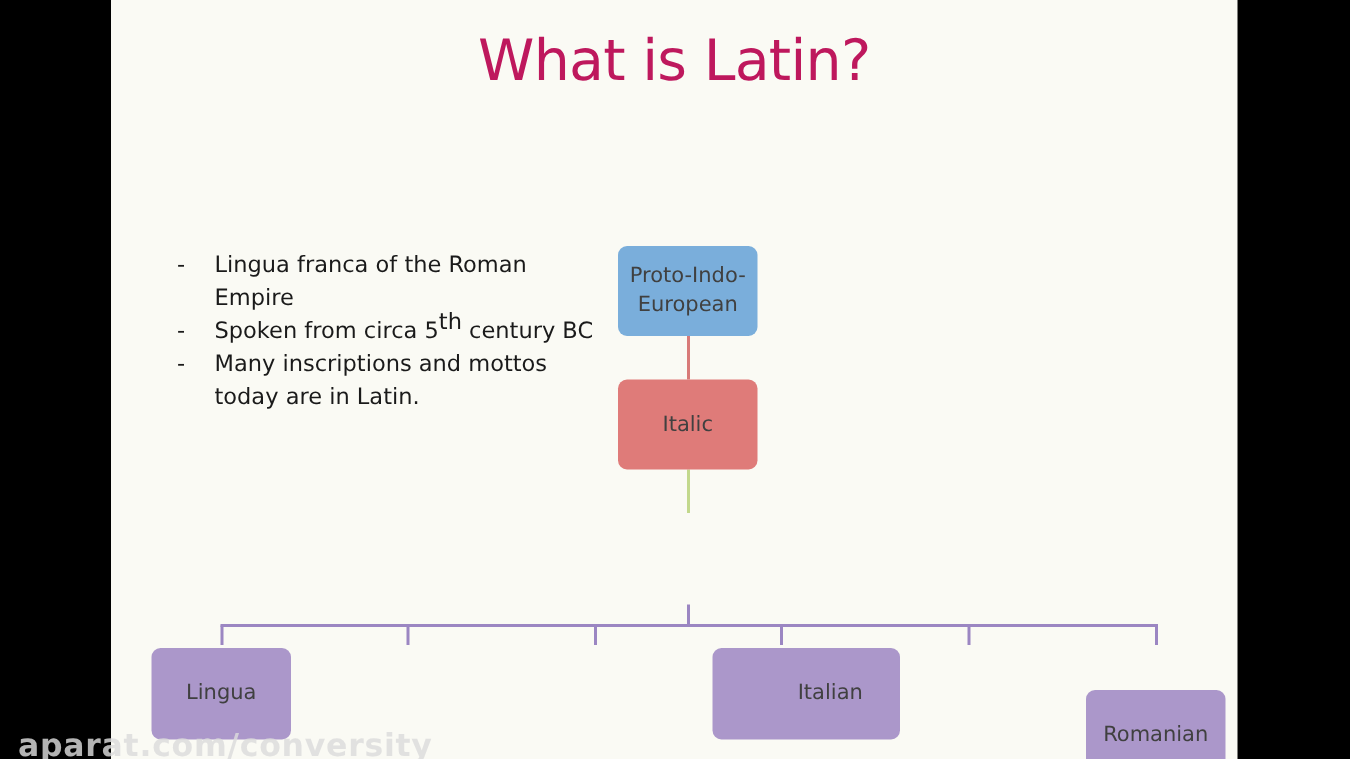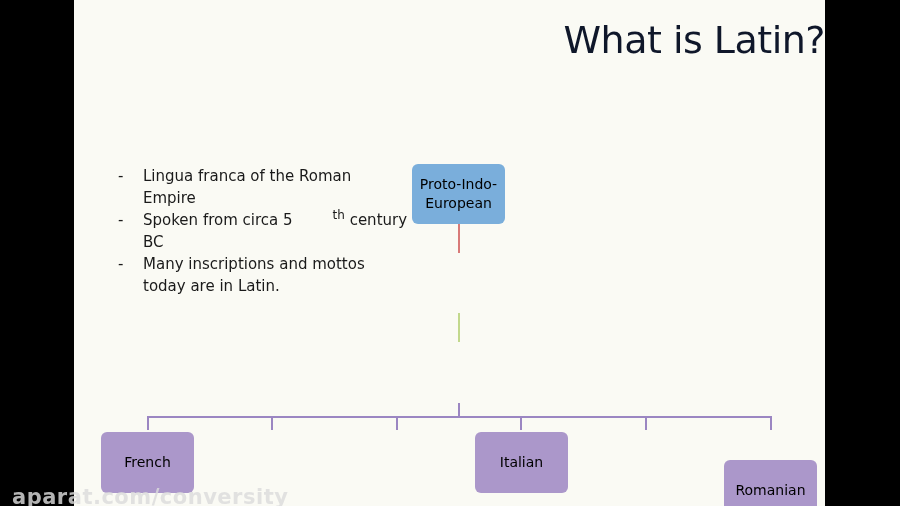--- a/index.html
+++ b/index.html
@@ -7,35 +7,35 @@
     width: 900px; height: 506px; background: #000;
     position: relative; overflow: hidden;
     font-family: "DejaVu Sans", sans-serif;
   }
   .slide {
     position: absolute; left: 74px; top: 0; width: 751px; height: 506px;
     background: #fafaf4;
   }
   .title {
     position: absolute; left: 0; top: 18px; width: 100%;
-    text-align: right; font-size: 38px; color: #0f172a;
+    text-align: center; font-size: 38px; color: #be185d;
     letter-spacing: -0.5px;
   }
   .bullets {
     position: absolute; left: 44px; top: 165px; width: 290px;
     list-style: none; margin: 0; padding: 0;
     font-size: 15px; line-height: 22px; color: #1a1a1a;
   }
   .bullets li { position: relative; padding-left: 25px; }
   .bullets li .dash { position: absolute; left: 0; top: 0; }
-  .bullets sup { font-size: 12px; line-height: 0; margin-left: 40px; }
+  .bullets sup { font-size: 15px; line-height: 0; }
   .node {
     position: absolute; border-radius: 6px;
     display: flex; align-items: center; justify-content: center;
-    text-align: center; color: #000000; font-size: 14px; line-height: 19px;
+    text-align: center; color: #404040; font-size: 14px; line-height: 19px;
   }
   .vline { position: absolute; width: 2px; }
   .hline { position: absolute; height: 2px; background: #9b86c2; }
   .drop { position: absolute; width: 2px; height: 13px; background: #9b86c2; }
   .watermark {
     position: absolute; left: 12px; top: 470px;
     font-family: "DejaVu Sans", sans-serif; font-weight: bold;
     font-size: 21px; color: rgba(220,220,220,0.82); letter-spacing: 0.5px; margin-top: 15px;
   }
 </style>
@@ -67,25 +67,28 @@
   <div class="drop" style="left:73px; top:417px;"></div>
   <div class="drop" style="left:197px; top:417px;"></div>
   <div class="drop" style="left:322px; top:417px;"></div>
   <div class="drop" style="left:446px; top:417px;"></div>
   <div class="drop" style="left:571px; top:417px;"></div>
   <div class="drop" style="left:696px; top:417px;"></div>
 
   <div class="node" style="left:338px; top:164px; width:93px; height:60px; background:#7aaedb;">
     <span style="width:80px;">Proto-Indo-European</span>
   </div>
+  <div class="node" style="left:338px; top:253px; width:93px; height:60px; background:#df7b79;">
+    <span>Italic</span>
+  </div>
 
   <div class="node" style="left:27px; top:432px; width:93px; height:61px; background:#ab97ca;">
-    <span>French</span>
+    <span>Lingua</span>
   </div>
-  <div class="node" style="left:401px; top:432px; width:93px; height:61px; background:#ab97ca;">
+  <div class="node" style="left:401px; top:432px; width:93px; height:61px; background:#ab97ca;padding-left:32px;">
     <span>Italian</span>
   </div>
   <div class="node" style="left:650px; top:432px; width:93px; height:61px; background:#ab97ca;margin-top:28px;">
     <span>Romanian</span>
   </div>
 </div>
 
 <div class="watermark">aparat.com/conversity</div>
 
 </body></html>

